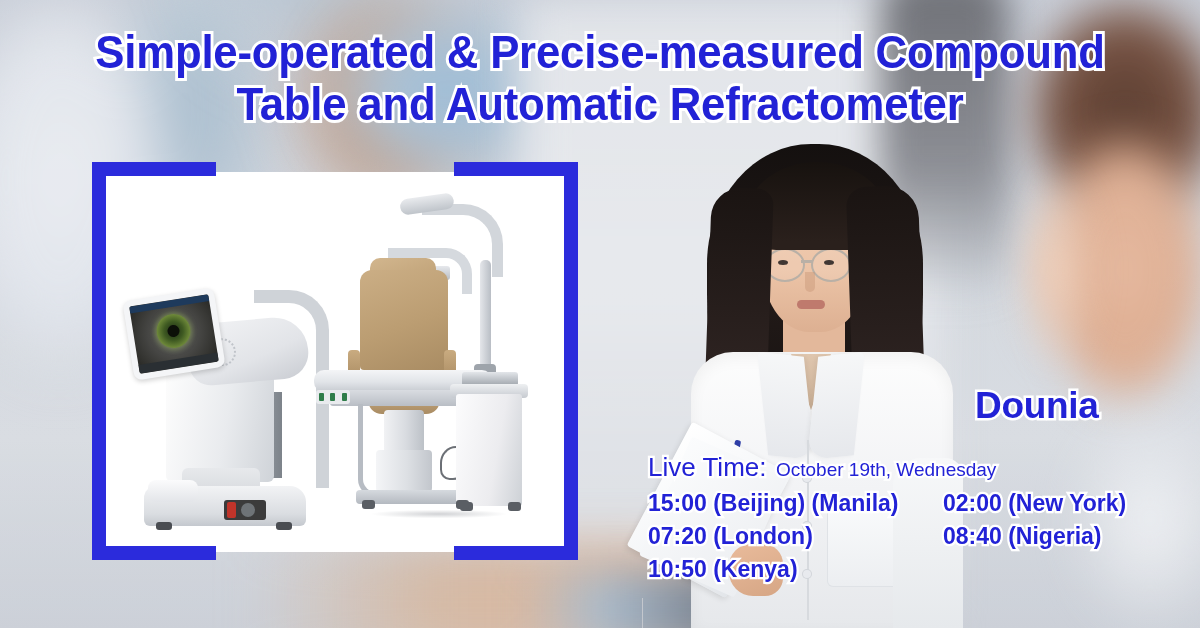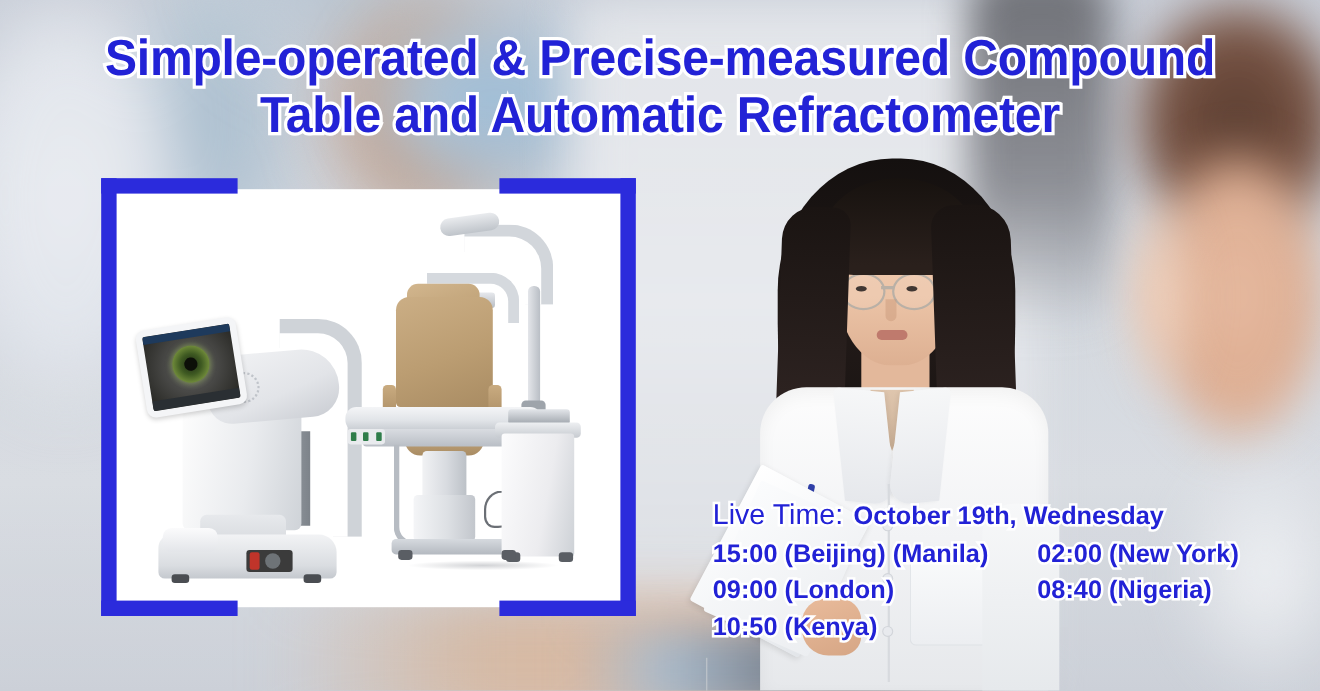--- a/index.html
+++ b/index.html
@@ -427,21 +427,21 @@
     -webkit-text-stroke:5px #ffffff;paint-order:stroke fill;
     letter-spacing:-.3px;
   }
   .schedule{position:absolute;left:648px;top:452px;width:520px;z-index:45;}
   .sched-head{white-space:nowrap;margin-bottom:5px;}
   .sched-head .lbl{
     font-weight:normal;font-size:26px;color:#2222d6;
     -webkit-text-stroke:4.5px #ffffff;paint-order:stroke fill;
   }
   .sched-head .val{
-    font-weight:bold;font-size:23px;color:#2222d6;
+    font-weight:normal;font-size:19px;color:#2222d6;
     -webkit-text-stroke:4.5px #ffffff;paint-order:stroke fill;
     margin-left:5px;
   }
   .sched-row{display:flex;align-items:baseline;margin-bottom:3px;}
   .sched-row .c1{width:295px;}
   .sched-row span{
     font-weight:bold;font-size:23px;line-height:30px;color:#2222d6;
     -webkit-text-stroke:4.5px #ffffff;paint-order:stroke fill;
     white-space:nowrap;
   }
@@ -573,32 +573,33 @@
     <div class="p-btn" style="top:382px"></div>
     <div class="p-btn" style="top:430px"></div>
     <div class="p-pocket"></div>
     <div class="p-arm-r"></div>
     <div class="p-pen"></div>
     <div class="p-papers"></div>
     <div class="p-papers2"></div>
     <div class="p-hand"></div>
   </div>
 
+  <div class="name">Dounia</div>
 
   <div class="schedule">
     <div class="sched-head">
       <span class="lbl">Live Time:</span>
       <span class="val">October 19th, Wednesday</span>
     </div>
     <div class="sched-row">
       <span class="c1">15:00 (Beijing) (Manila)</span>
       <span class="c2">02:00 (New York)</span>
     </div>
     <div class="sched-row">
-      <span class="c1">09:00 (London)</span>
+      <span class="c1">07:20 (London)</span>
       <span class="c2">08:40 (Nigeria)</span>
     </div>
     <div class="sched-row">
       <span class="c1">10:50 (Kenya)</span>
       <span class="c2"></span>
     </div>
   </div>
 
 </div>
 

